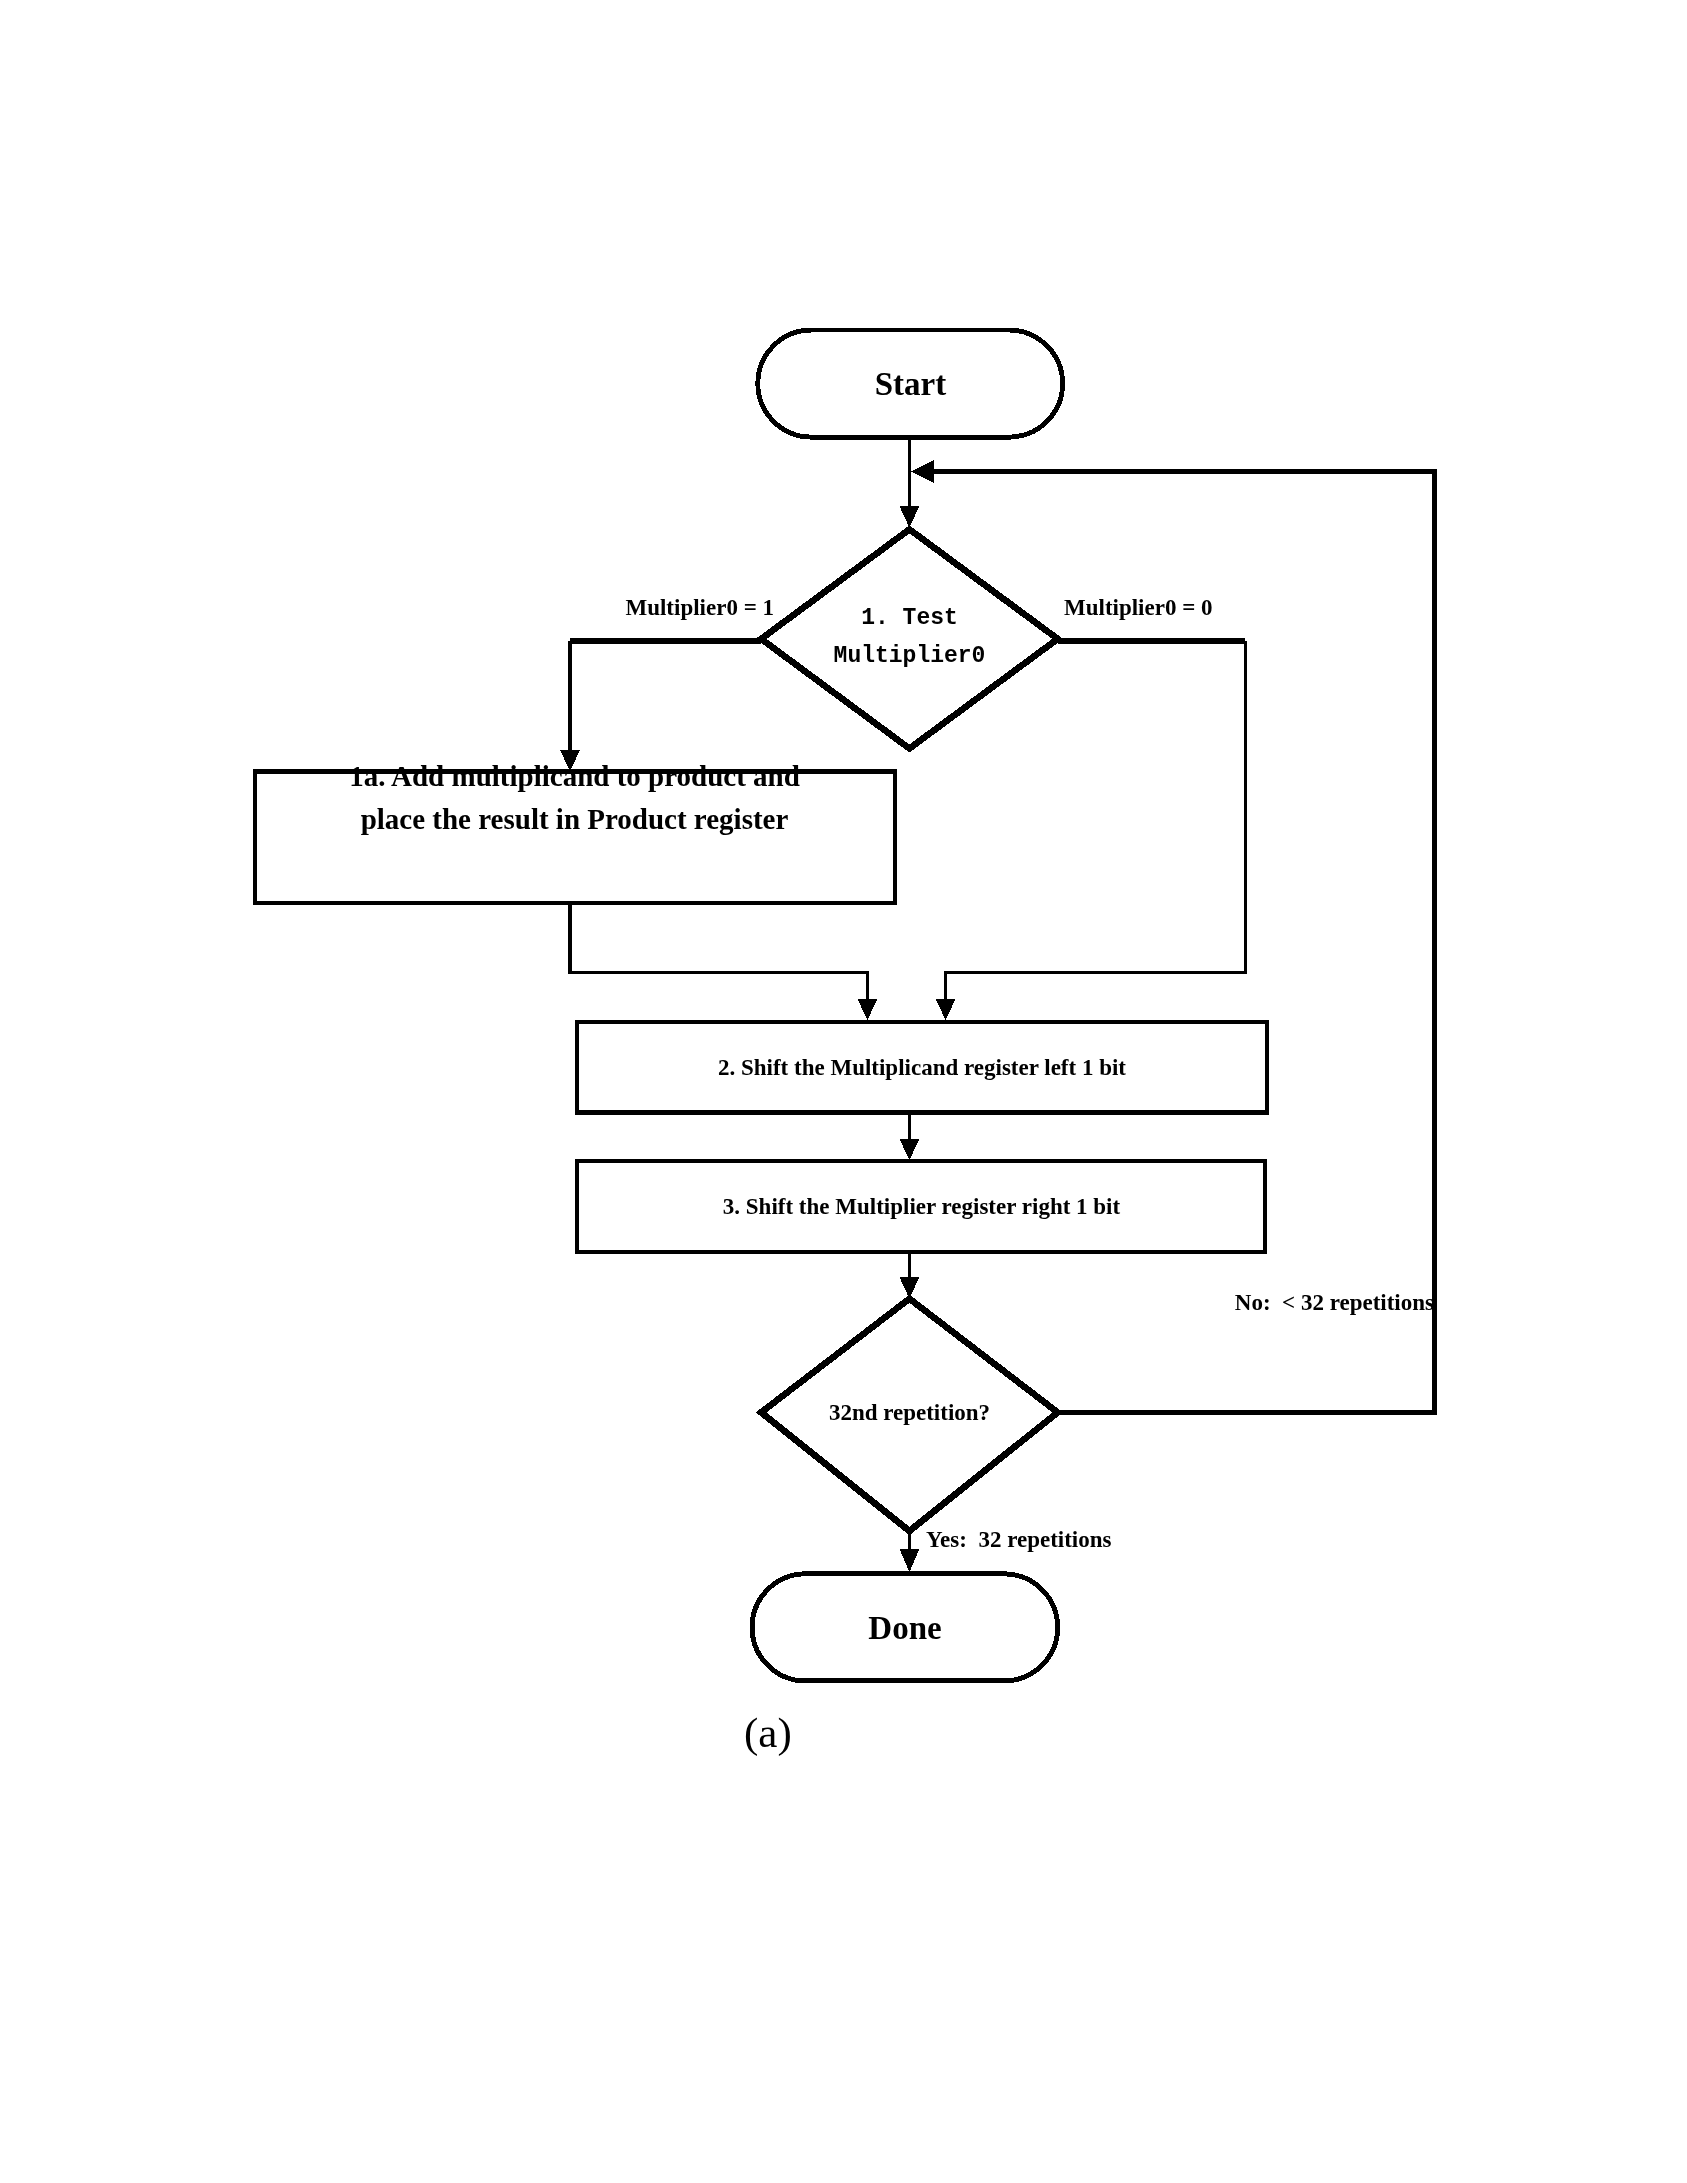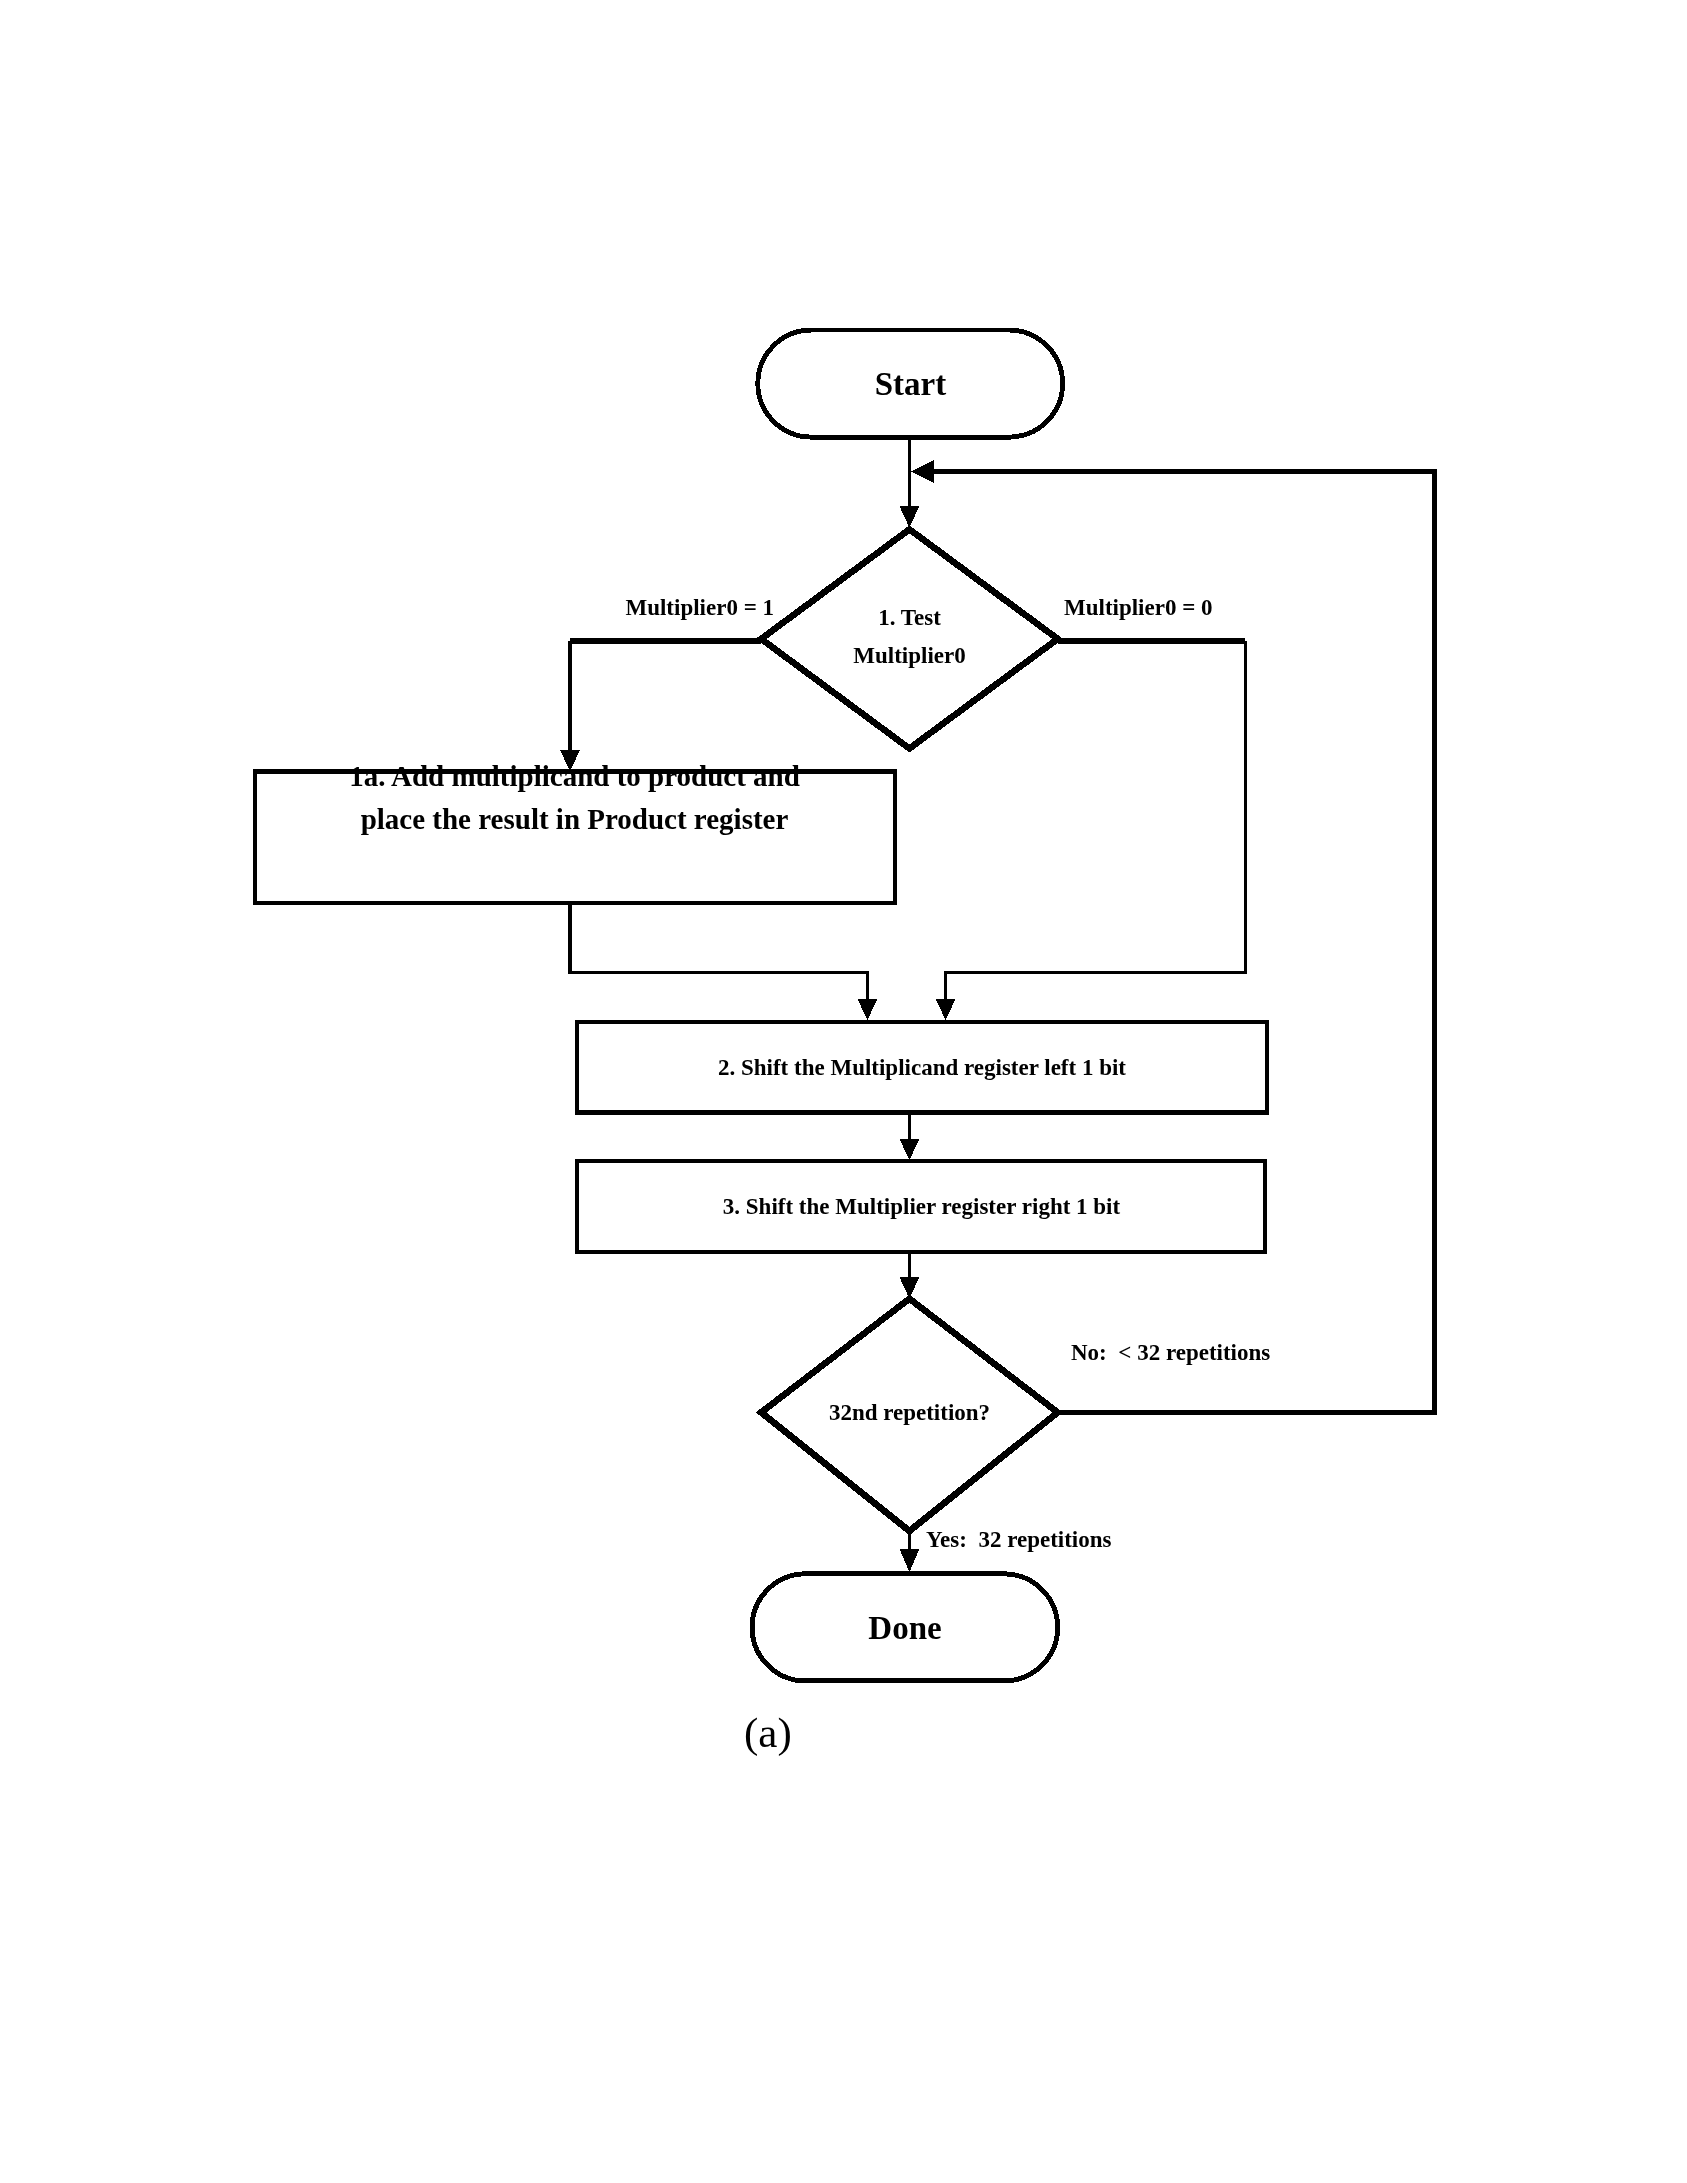--- a/index.html
+++ b/index.html
@@ -86,41 +86,41 @@
     <polygon points="1104,1528 1284,1666 1104,1810 924,1666" fill="#fff" stroke="#000" stroke-width="8"></polygon>
 
     <line x1="1104" y1="1810" x2="1104" y2="1850" stroke="#000" stroke-width="4"></line>
     <polygon points="1092,1832 1116,1832 1104,1860" fill="#000"></polygon>
 
     <rect x="913" y="1862" width="371" height="130" rx="65" ry="65" fill="#fff" stroke="#000" stroke-width="6"></rect>
   </svg>
 
   <div class="lbl center-flex" style="left:758px; top:290px; width:305px; height:107px; font-size:33px;">Start</div>
 
-  <div class="lbl center-flex" style="left:786px; top:554px; width:247px; height:86px;">
+  <div class="lbl center-flex" style="left:786px; top:554px; width:247px; height:86px;font-family:Liberation Mono, monospace;">
     <span>1. Test</span>
     <span>Multiplier0</span>
   </div>
 
   <div class="lbl" style="left:527px; top:549px; width:247px; text-align:right;">Multiplier0 = 1</div>
 
   <div class="lbl" style="left:1064px; top:549px; width:272px; text-align:left;">Multiplier0 = 0</div>
 
   <div class="lbl center-flex" style="left:255px; top:692px; width:639px; height:132px; font-size:29px; line-height:43px;">
     <span>1a. Add multiplicand to product and</span>
     <span>place the result in Product register</span>
   </div>
 
   <div class="lbl center-flex" style="left:577px; top:982px; width:690px; height:91px;">2. Shift the Multiplicand register left 1 bit</div>
 
   <div class="lbl center-flex" style="left:577px; top:1121px; width:689px; height:91px;">3. Shift the Multiplier register right 1 bit</div>
 
   <div class="lbl center-flex" style="left:758px; top:1351px; width:303px; height:43px;">32nd repetition?</div>
 
-  <div class="lbl" style="left:1071px; top:1294px; width:363px; text-align:left;">No:  &lt; 32 repetitions</div>
+  <div class="lbl" style="left:1071px; top:1244px; width:363px; text-align:right;">No:  &lt; 32 repetitions</div>
 
   <div class="lbl" style="left:926px; top:1481px; width:346px; text-align:left;">Yes:  32 repetitions</div>
 
   <div class="lbl center-flex" style="left:752px; top:1534px; width:306px; height:107px; font-size:33px;">Done</div>
 
   <div class="lbl caption" style="left:744px; top:1674px; width:99px; text-align:left;">(a)</div>
 
 </div>
 
 

